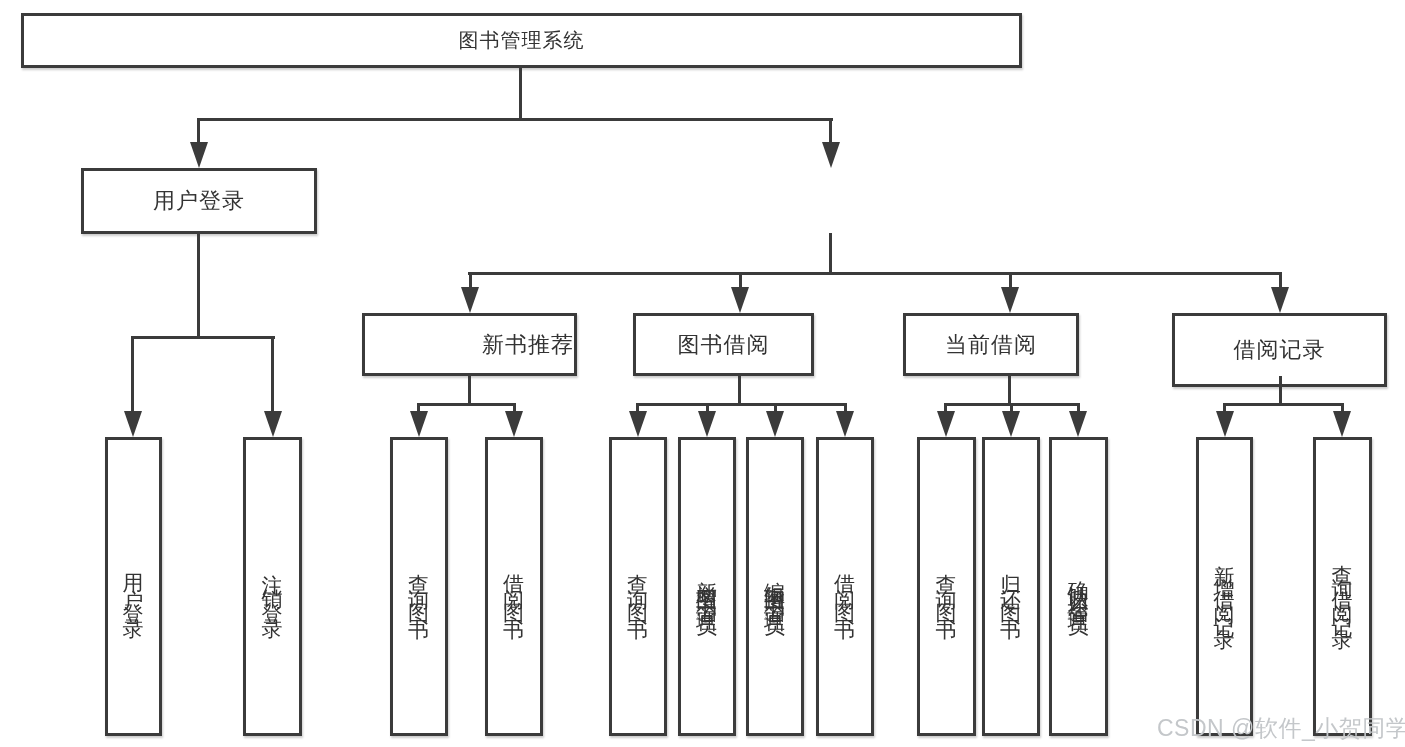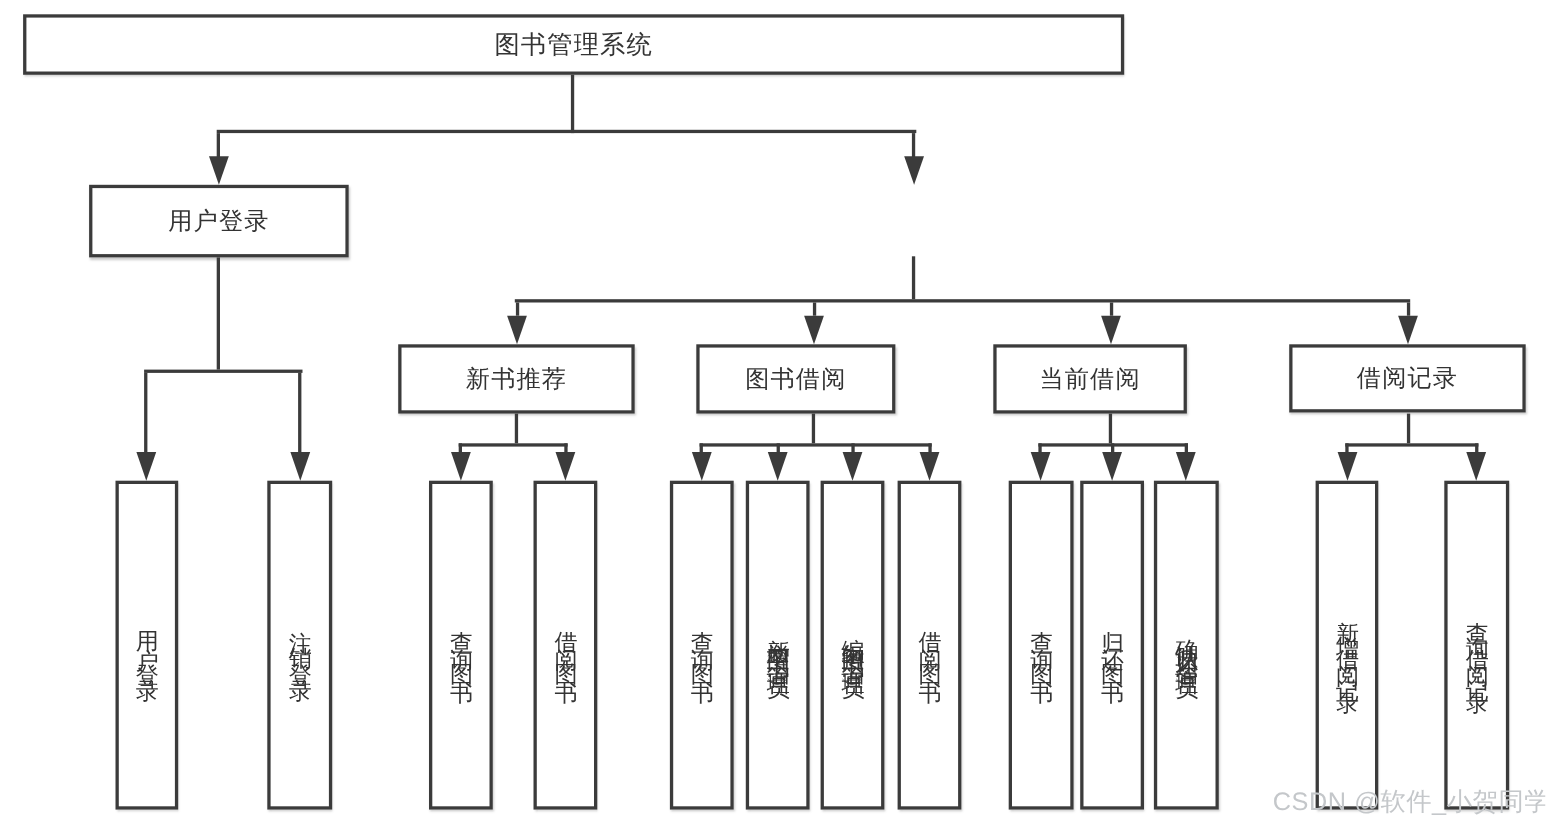--- a/index.html
+++ b/index.html
@@ -9,21 +9,21 @@
   #stage{
     position:relative; width:1405px; height:747px; background:var(--bg);
     font-family:"Liberation Sans","DejaVu Sans",sans-serif; overflow:hidden;
   }
   .hbox{
     position:absolute; box-sizing:border-box; border:3px solid var(--line);
     background:#fff; display:flex; align-items:center; justify-content:center;
     color:var(--text); font-size:22px; letter-spacing:1px;
     box-shadow:1px 2px 2px rgba(110,110,110,0.35);
   }
-  .hbox.root{font-size:23px;}
+  .hbox.root{font-size:20px;}
   .vbox{
     position:absolute; box-sizing:border-box; border:3px solid var(--line);
     background:#fff; display:flex; align-items:center; justify-content:center;
     color:var(--text); top:437px; height:299px;
     box-shadow:1px 2px 2px rgba(110,110,110,0.35);
   }
   .vtext{
     writing-mode:vertical-rl; text-orientation:mixed; line-height:1;
     font-size:21px; color:var(--text); white-space:nowrap;
   }
@@ -47,30 +47,30 @@
 <div id="stage">
 
   <div class="hbox root" style="left:21px;top:13px;width:1001px;height:55px;">
     <span>图书管理系统</span>
   </div>
 
   <div class="hbox" style="left:81px;top:168px;width:236px;height:66px;">
     <span>用户登录</span>
   </div>
 
-  <div class="hbox" style="left:362px;top:313px;width:215px;height:63px;">
+  <div class="hbox" style="left:362px;top:313px;width:215px;height:63px;justify-content:flex-end;">
     <span>新书推荐</span>
   </div>
   <div class="hbox" style="left:633px;top:313px;width:181px;height:63px;">
     <span>图书借阅</span>
   </div>
   <div class="hbox" style="left:903px;top:313px;width:176px;height:63px;">
     <span>当前借阅</span>
   </div>
-  <div class="hbox" style="left:1172px;top:313px;width:215px;height:62px;">
+  <div class="hbox" style="left:1172px;top:313px;width:215px;height:74px;">
     <span>借阅记录</span>
   </div>
 
   <div class="vbox" style="left:105px;width:57px;">
     <span class="vtext t4">用户登录</span>
   </div>
   <div class="vbox" style="left:243px;width:59px;">
     <span class="vtext t4">注销登录</span>
   </div>
 

